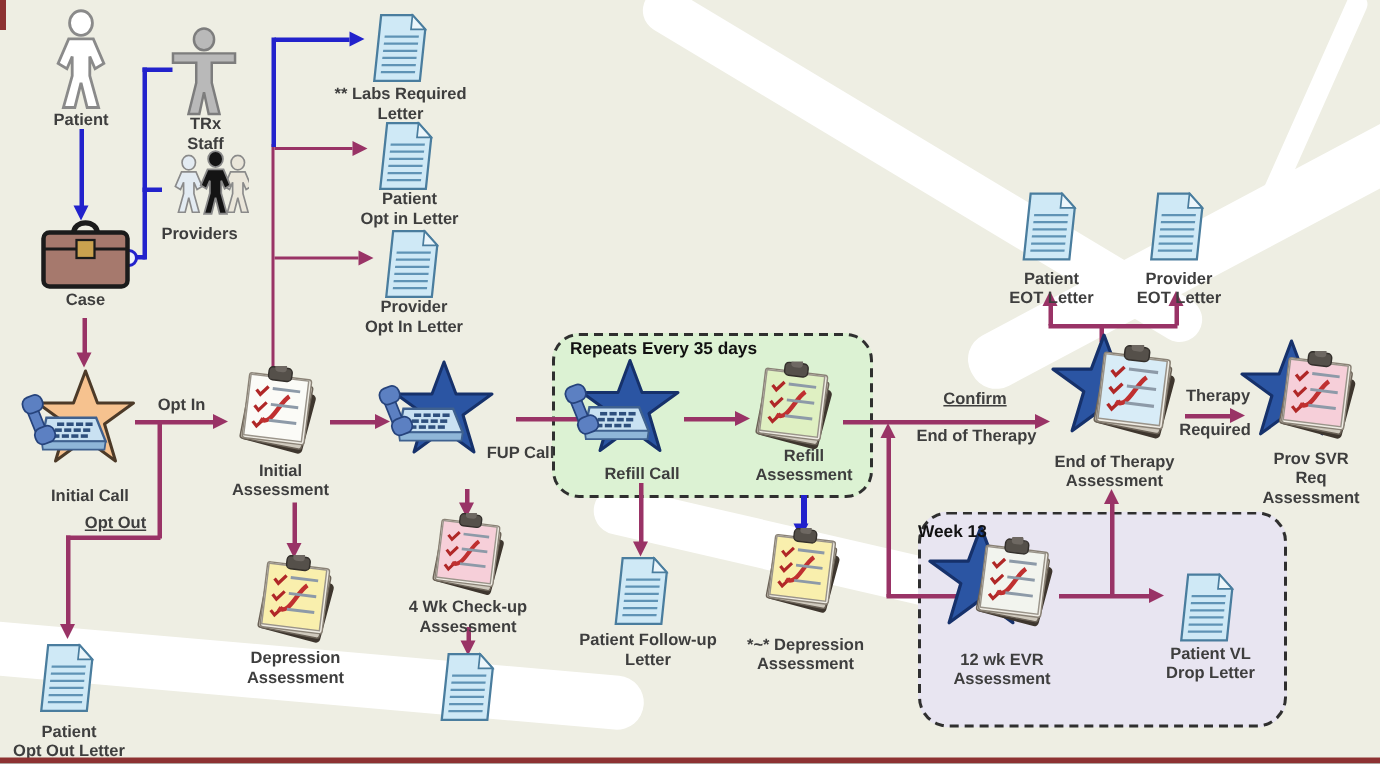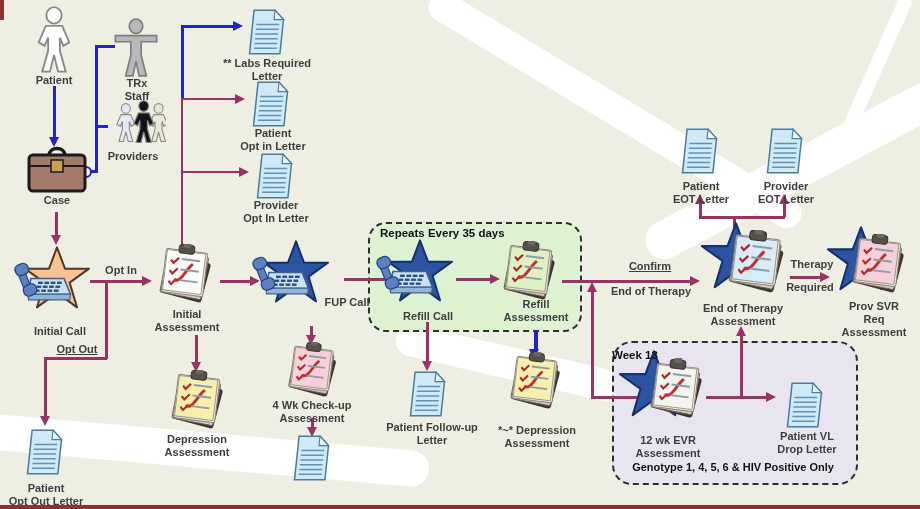--- a/index.html
+++ b/index.html
@@ -128,21 +128,20 @@
   <div class="ribbon" style="left:-30px;top:432px;width:460px;height:36px;transform:rotate(5deg);"></div>
   <div class="ribbon" style="left:392px;top:358px;width:330px;height:32px;transform:rotate(13deg);"></div>
   <div class="ribbon" style="left:870px;top:-10px;width:14px;height:150px;transform:rotate(24deg);"></div>
   <div class="edge-strip" style="left:0;top:0;width:4px;height:20px;"></div>
   <div class="edge-strip" style="left:0;bottom:0;width:920px;height:4px;"></div>
 
   <div id="repeats-box" class="gbox"></div>
   <div class="box-title" style="left:380px;top:227px;">Repeats Every 35 days</div>
   <div id="week13-box" class="gbox"></div>
   <div class="box-title" style="left:612px;top:349px;">Week 13</div>
-  <div class="note" style="left:733px;top:461px;">Genotype 1, 4, 5, 6 &amp; HIV Positive Only</div>
 
   <div class="ln blue" style="left:53px;top:86px;width:3px;height:52px;"></div>
   <div class="ah blue ah-d" style="left:49px;top:137px;"></div>
 
   <div class="ln blue" style="left:95px;top:45px;width:3px;height:128px;"></div>
   <div class="ln blue" style="left:95px;top:45px;width:20px;height:3px;"></div>
   <div class="ln blue" style="left:95px;top:125px;width:13px;height:3px;"></div>
   <div class="ln blue" style="left:86px;top:170px;width:11px;height:3px;"></div>
   <div class="conn-dot" style="left:80px;top:166px;"></div>
 

